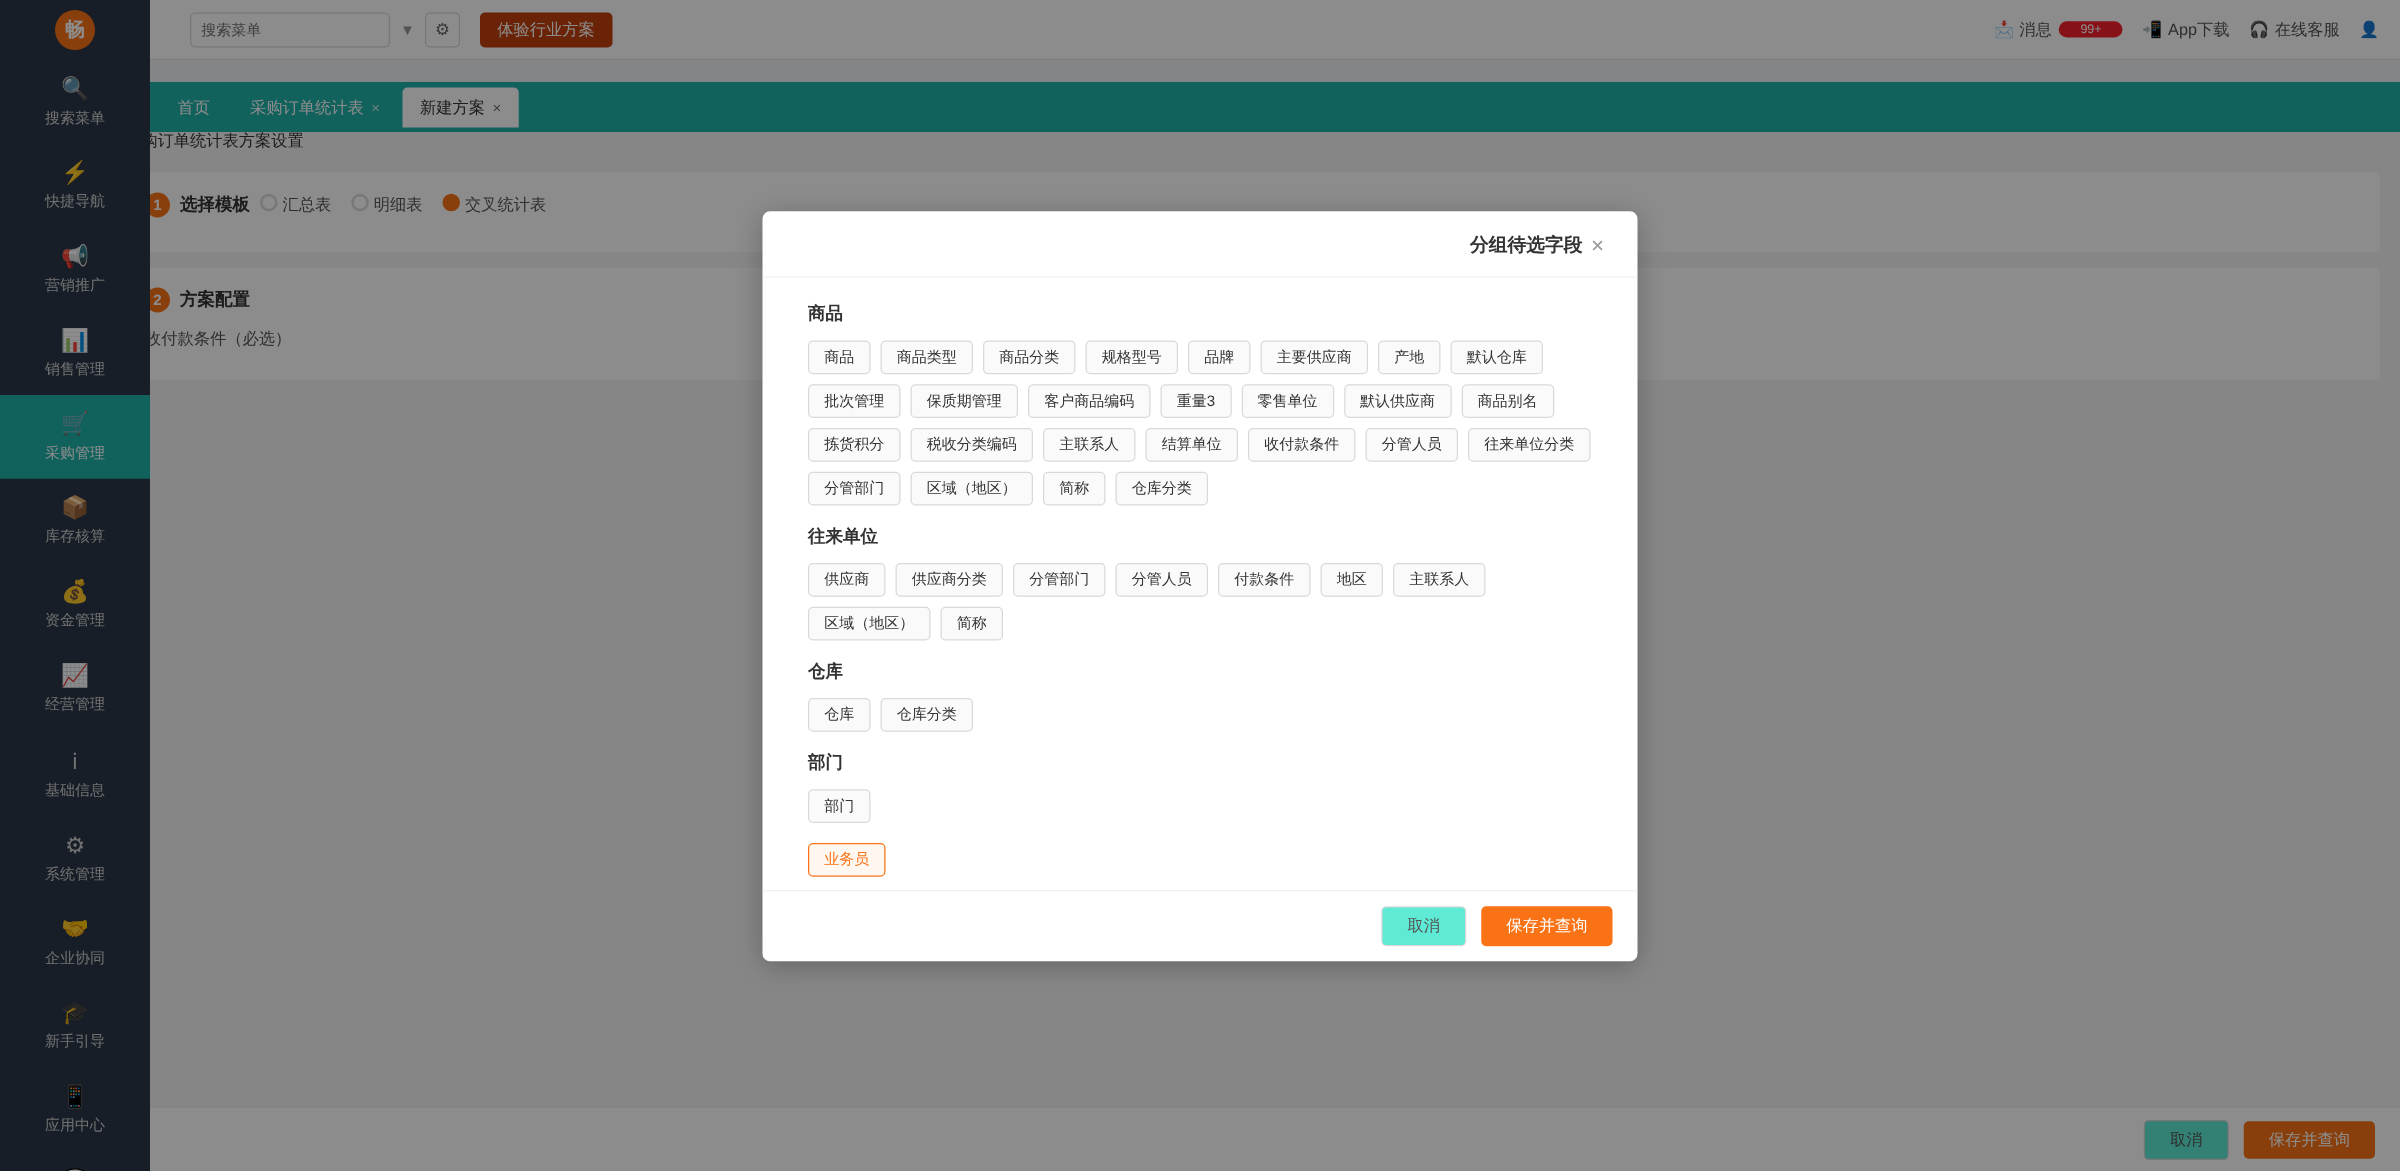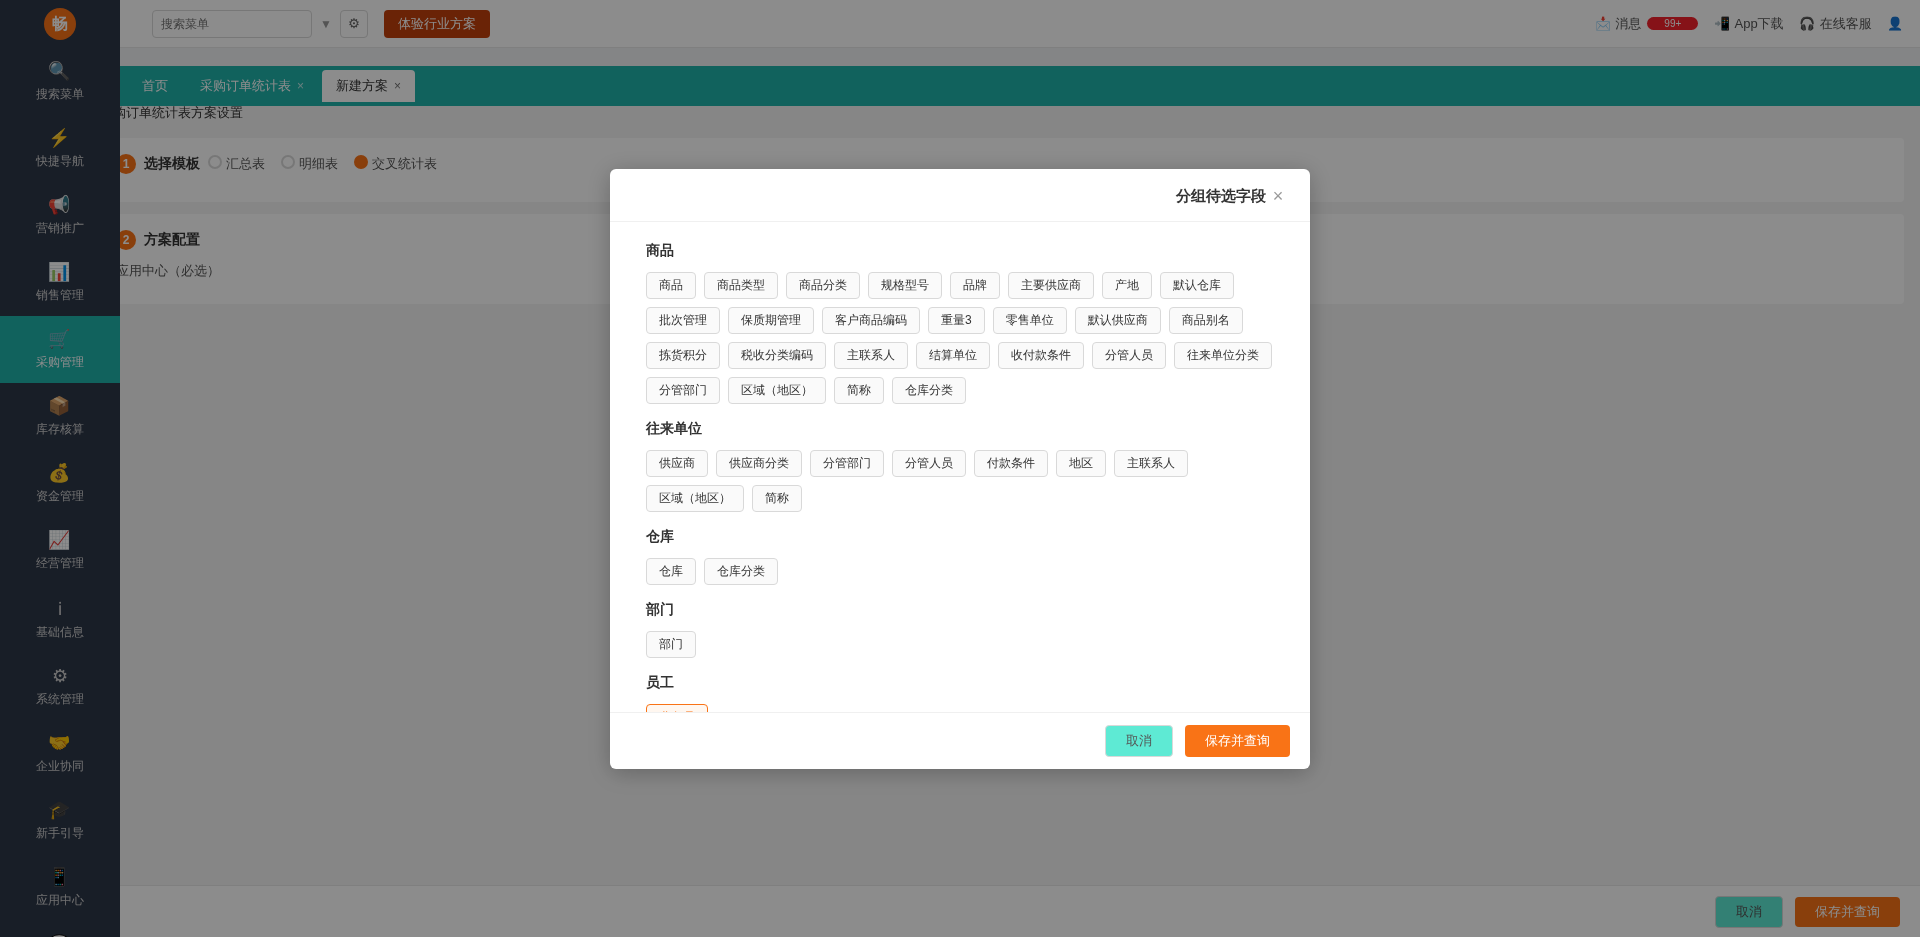--- a/index.html
+++ b/index.html
@@ -346,21 +346,21 @@
         </label>
       </div>
     </div>
   </div>
 
   <div class="bg-section">
     <div class="step-header">
       <div class="step-badge">2</div>
       <div class="step-label">方案配置</div>
     </div>
-    <div style="color:#555; font-size:13px; margin-bottom:8px;">应用中心（必选）</div>
+    <div style="color:#555; font-size:13px; margin-bottom:8px;">收付款条件（必选）</div>
   </div>
 </div>
 
 <div class="overlay">
   <div class="dialog">
     <div class="dialog-header">
       <span class="dialog-title">分组待选字段</span>
       <button class="dialog-close">×</button>
     </div>
     <div class="dialog-body" id="dialog-body">
@@ -408,21 +408,20 @@
         </div>
         <div class="section-title">仓库</div>
         <div class="tag-group">
           <div class="tag">仓库</div>
           <div class="tag">仓库分类</div>
         </div>
         <div class="section-title">部门</div>
         <div class="tag-group">
           <div class="tag">部门</div>
         </div>
-        <div class="section-title">员工</div>
         <div class="tag-group">
           <div class="tag selected">业务员</div>
         </div>
       </div>
     <div class="dialog-footer">
       <button class="btn-cancel">取消</button>
       <button class="btn-confirm">保存并查询</button>
     </div>
   </div>
 </div>

